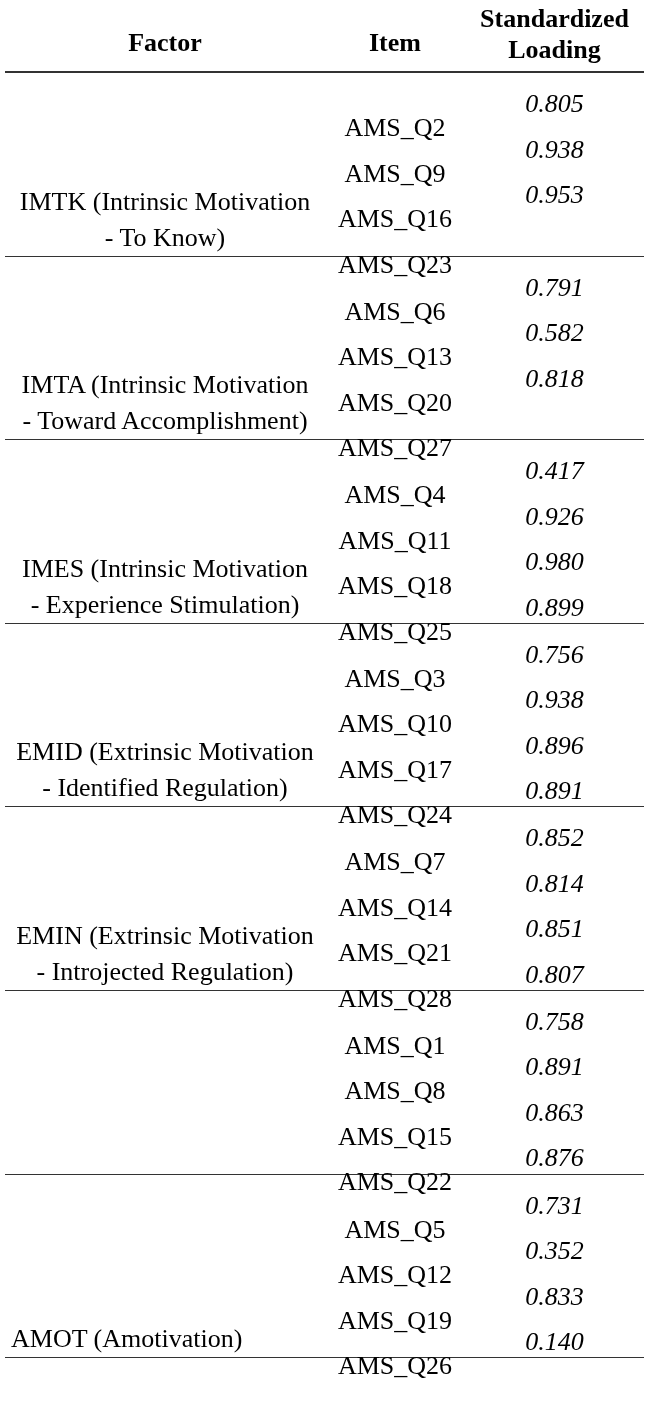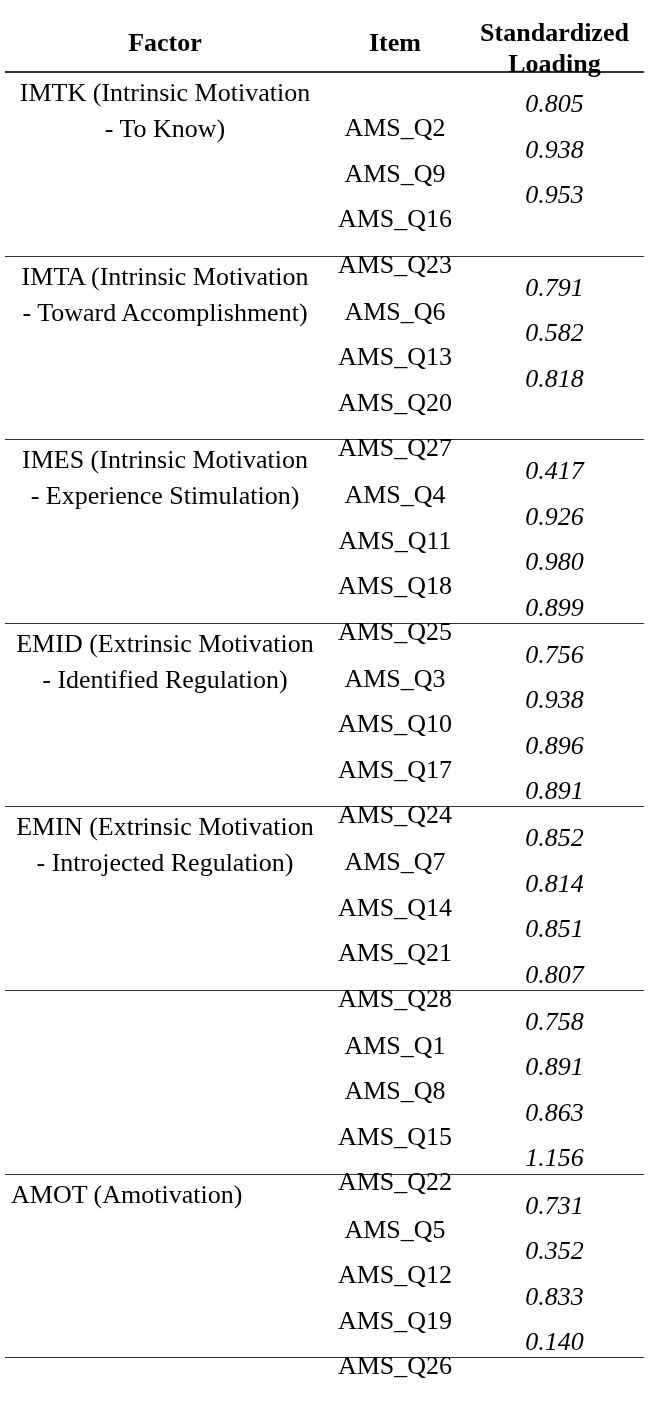--- a/index.html
+++ b/index.html
@@ -29,36 +29,36 @@
     }
     .hcell {
       position: absolute;
       font-weight: bold;
       font-size: 26px;
       line-height: 31px;
       text-align: center;
     }
     .h-factor { left: 0; width: 320px; top: 27px; }
     .h-item { left: 320px; width: 140px; top: 27px; }
-    .h-load { left: 460px; width: 179px; top: 17px; }
+    .h-load { left: 460px; width: 179px; top: 3px; }
 
     .group {
       position: relative;
       height: 183.6px;
       border-bottom: 1.6px solid #333333;
       box-sizing: border-box;
     }
     .factor {
       position: absolute;
       left: 0;
       width: 320px;
       top: 0;
       bottom: 0;
       display: flex;
-      align-items: flex-start;
+      align-items: flex-end;
       justify-content: center;
       text-align: center;
       font-size: 26px;
       line-height: 36px;
       padding-top: 2px;
       box-sizing: border-box;
     }
     .factor.left {
       justify-content: flex-start;
       padding-left: 6px;
@@ -240,21 +240,21 @@
       <div class="row">
           <div class="item">AMS_Q8</div>
           <div class="loading">0.891</div>
         </div>
       <div class="row">
           <div class="item">AMS_Q15</div>
           <div class="loading">0.863</div>
         </div>
       <div class="row">
           <div class="item">AMS_Q22</div>
-          <div class="loading">1.156</div>
+          <div class="loading">0.876</div>
         </div>
     </div>
   </div>
 
   <div class="group">
     <div class="factor left">
         <span>AMOT (Amotivation)</span>
       </div>
     <div class="rows">
       <div class="row">

